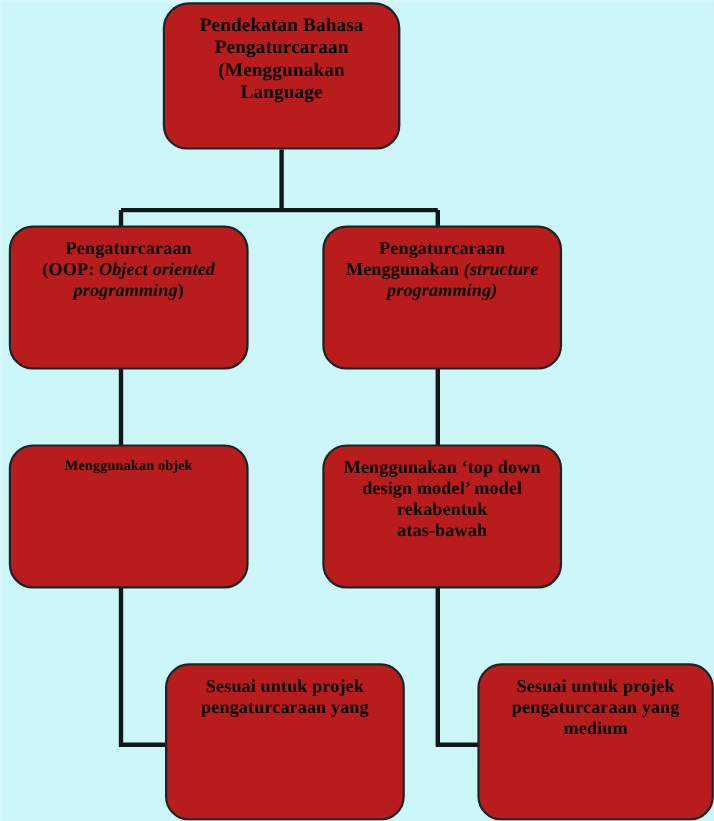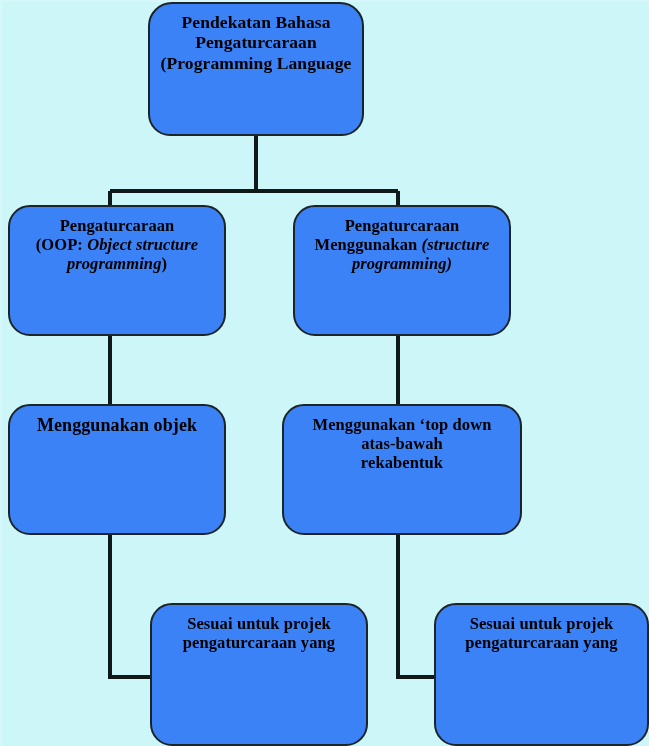--- a/index.html
+++ b/index.html
@@ -32,21 +32,21 @@
     width: 649px;
     height: 746px;
     z-index: 1;
   }
 
   
   .node {
     position: absolute;
     z-index: 2;
     box-sizing: border-box;
-    background: #3b82f6;
+    background: #b91c1c;
     border: 2px solid #1b2426;
     border-radius: 22px;
     color: #000000;
     font-weight: bold;
     text-align: center;
     line-height: 1.16;
     letter-spacing: 0.1px;
     padding: 9px 10px 6px 10px;
     overflow: hidden;
   }
@@ -65,24 +65,24 @@
   #node-oop {
     left: 6px;    top: 203px;  width: 218px; height: 131px;
     font-size: 16.5px;
   }
   #node-structured {
     left: 291px;  top: 203px;  width: 218px; height: 131px;
     font-size: 16.5px;
   }
   #node-objek {
     left: 6px;    top: 402px;  width: 218px; height: 131px;
-    font-size: 18px;
+    font-size: 13px;
   }
   #node-topdown {
-    left: 280px;  top: 402px;  width: 240px; height: 131px;
+    left: 291px;  top: 402px;  width: 218px; height: 131px;
     font-size: 16.5px;
     font-family: Liberation Serif, serif;
   }
   #node-besar {
     left: 148px;  top: 601px;  width: 218px; height: 143px;
     font-size: 16.5px;
   }
   #node-medium {
     left: 432px;  top: 601px;  width: 215px; height: 143px;
     font-size: 16.5px;
@@ -107,48 +107,50 @@
 
       <path d="M 108 532 L 108 675 L 150 675"></path>
 
       <path d="M 396 532 L 396 675 L 434 675"></path>
     </g>
   </svg>
 
   <div class="node" id="node-root">
     <span class="txt">Pendekatan Bahasa</span>
     <span class="txt">Pengaturcaraan</span>
-    <span class="txt">(Programming Language</span>
+    <span class="txt">(Menggunakan Language</span>
   </div>
 
   <div class="node" id="node-oop">
     <span class="txt">Pengaturcaraan</span>
-    <span class="txt"><span>(OOP: </span><em>Object structure</em></span>
+    <span class="txt"><span>(OOP: </span><em>Object oriented</em></span>
     <span class="txt"><em>programming</em><span>)</span></span>
   </div>
 
   <div class="node" id="node-structured">
     <span class="txt">Pengaturcaraan</span>
     <span class="txt"><span>Menggunakan </span><em>(structure</em></span>
     <span class="txt"><em>programming)</em></span>
   </div>
 
   <div class="node" id="node-objek">
     <span class="txt">Menggunakan objek</span>
   </div>
 
   <div class="node" id="node-topdown">
     <span class="txt">Menggunakan ‘top down</span>
+    <span class="txt">design model’ model</span>
+    <span class="txt">rekabentuk</span>
     <span class="txt">atas-bawah</span>
-    <span class="txt">rekabentuk</span>
   </div>
 
   <div class="node" id="node-besar">
     <span class="txt">Sesuai untuk projek</span>
     <span class="txt">pengaturcaraan yang</span>
   </div>
 
   <div class="node" id="node-medium">
     <span class="txt">Sesuai untuk projek</span>
     <span class="txt">pengaturcaraan yang</span>
+    <span class="txt">medium</span>
   </div>
 
 </div>
 
 </body></html>

